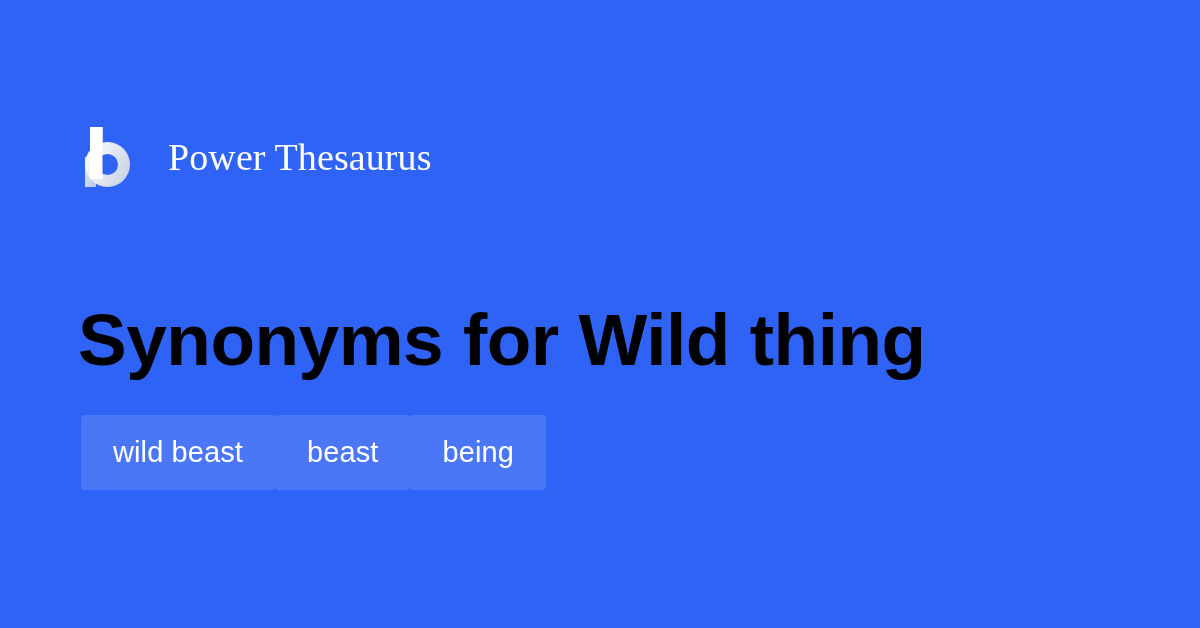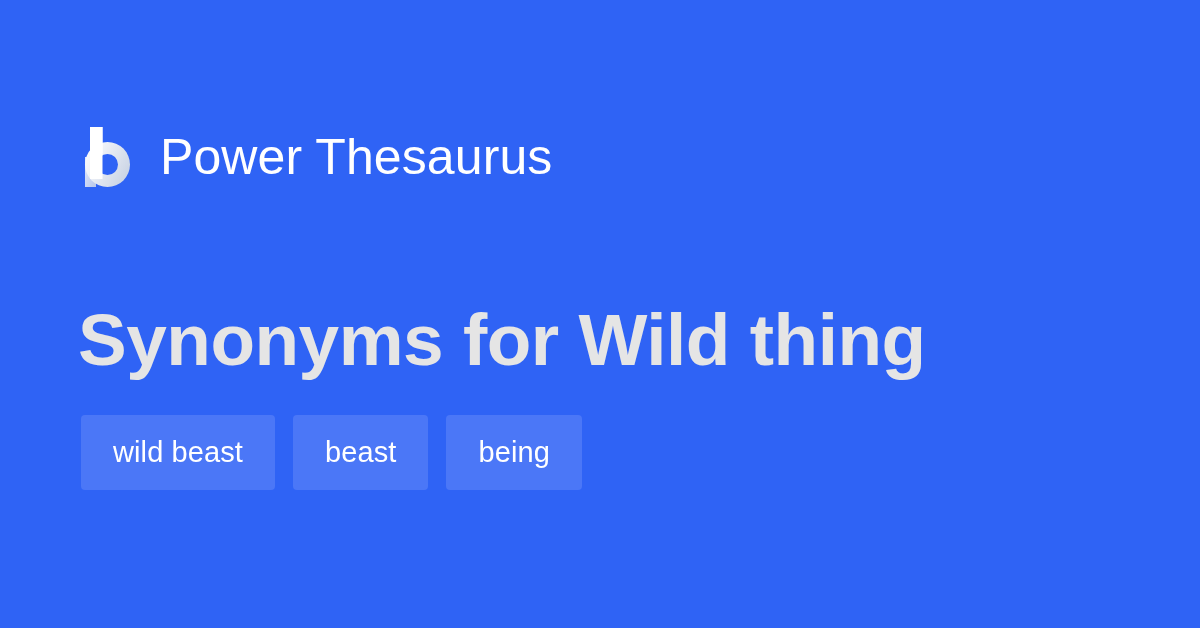--- a/index.html
+++ b/index.html
@@ -35,53 +35,53 @@
   }
 
   #logo-mark {
     width: 49px;
     height: 60px;
     flex: 0 0 49px;
     display: block;
   }
 
   #brand-wordmark {
-    margin-left: 30px;
+    margin-left: 38px;
     color: #ffffff;
-    font-size: 50px;
+    font-size: 38px;
     line-height: 44px;
     font-weight: 400;
     letter-spacing: 0.1px;
     white-space: nowrap;
+    font-family: Liberation Serif, serif;
   }
 
   
   #headline {
     position: absolute;
     left: 78px;
     top: 248px;
     width: 1050px;
-    color: #e5e5e5;
+    color: #000000;
     font-size: 73px;
     line-height: 86px;
     font-weight: 700;
     letter-spacing: -0.5px;
     white-space: nowrap;
   }
 
   
   #synonym-chips {
     position: absolute;
     left: 81px;
     top: 415px;
     width: 1060px;
     display: flex;
     flex-wrap: wrap;
     align-items: flex-start;
-    gap: 18px;
   }
 
   .chip {
     height: 75px;
     box-sizing: border-box;
     padding: 0 32px;
     display: flex;
     align-items: center;
     justify-content: center;
     background: #4b77f7;

